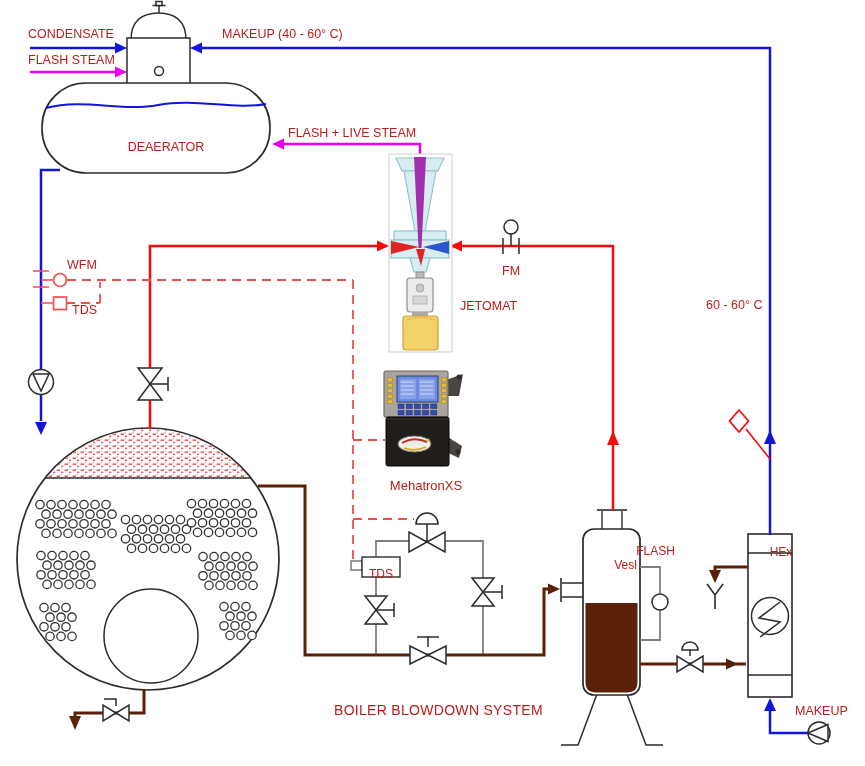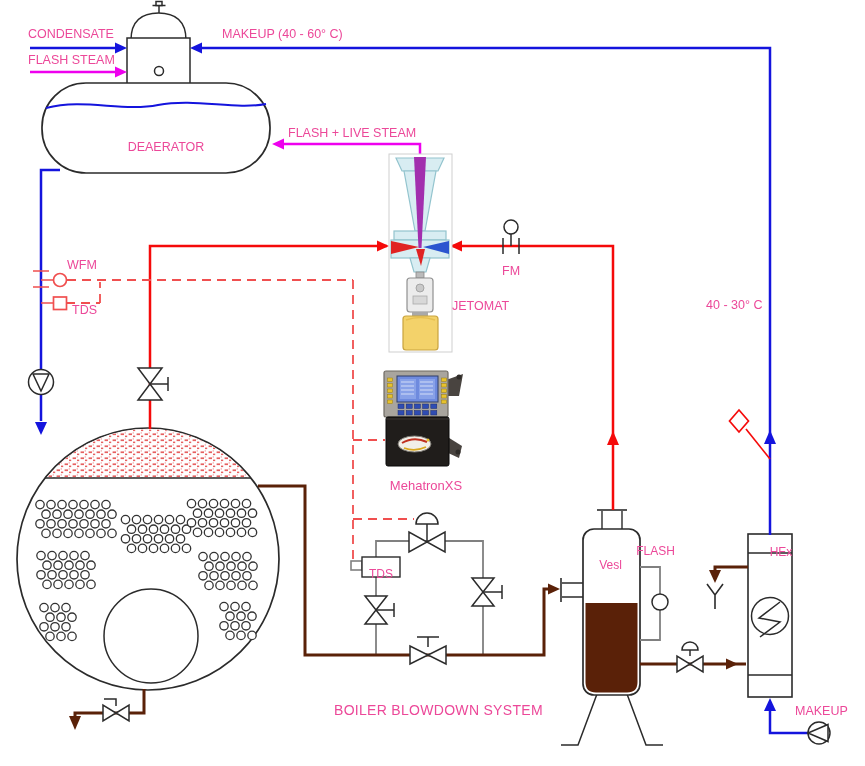--- a/index.html
+++ b/index.html
@@ -3,21 +3,21 @@
 <meta charset="utf-8">
 <style>
   :root{
     --c-water:#1414dd; --c-steam:#f50a0a; --c-flash:#ee00ee;
     --c-blow:#5a2108; --c-signal:#f04f4f; --c-gray:#808080; --c-outline:#2b2b2b;
   }
   html,body{margin:0;padding:0;background:#ffffff;}
   #stage{position:relative;width:865px;height:766px;background:#fff;overflow:hidden;
          font-family:"Liberation Sans", sans-serif;}
   svg{position:absolute;left:0;top:0;}
-  .lbl{position:absolute;color:#ec4899;font-size:12.5px;line-height:14px;white-space:nowrap;}
+  .lbl{position:absolute;color:#b91c1c;font-size:12.5px;line-height:14px;white-space:nowrap;}
   .ctr{text-align:center;white-space:normal;margin-top:7px;}
   
   .w{stroke:var(--c-water);stroke-width:2.5;fill:none;}
   .r{stroke:var(--c-steam);stroke-width:2.5;fill:none;}
   .m{stroke:var(--c-flash);stroke-width:2.5;fill:none;}
   .b{stroke:var(--c-blow);stroke-width:3;fill:none;}
   .g{stroke:var(--c-gray);stroke-width:1.8;fill:none;}
   .sig{stroke:var(--c-signal);stroke-width:1.8;fill:none;stroke-dasharray:9 6;}
   .sigs{stroke:var(--c-signal);stroke-width:1.7;fill:none;}
   .k{stroke:var(--c-outline);stroke-width:1.5;fill:#fff;}
@@ -398,23 +398,23 @@
 </svg>
 
 <div class="lbl" style="left:28px;top:27px;">CONDENSATE</div>
 <div class="lbl" style="left:28px;top:53px;">FLASH STEAM</div>
 <div class="lbl" style="left:222px;top:27px;">MAKEUP (40 - 60° C)</div>
 <div class="lbl ctr" style="left:106px;top:133px;width:120px;">DEAERATOR</div>
 <div class="lbl" style="left:288px;top:126px;">FLASH + LIVE STEAM</div>
 <div class="lbl" style="left:67px;top:258px;">WFM</div>
 <div class="lbl" style="left:72px;top:303px;">TDS</div>
 <div class="lbl" style="left:502px;top:264px;">FM</div>
-<div class="lbl" style="left:452px;top:299px;">JETOMAT</div>
-<div class="lbl" style="left:706px;top:298px;">40 - 30° C</div>
+<div class="lbl" style="left:452px;top:299px;padding-left:8px;">JETOMAT</div>
+<div class="lbl" style="left:706px;top:298px;">60 - 60° C</div>
 <div class="lbl ctr" style="left:385px;top:472px;width:82px;font-size:13px;">MehatronXS</div>
 <div class="lbl ctr" style="left:362px;top:560px;width:38px;font-size:12px;">TDS</div>
 <div class="lbl ctr" style="left:616px;top:537px;width:79px;font-size:12px;">FLASH</div>
-<div class="lbl ctr" style="left:576px;top:551px;width:69px;font-size:12px;">Vesl</div>
+<div class="lbl ctr" style="left:591px;top:551px;width:69px;font-size:12px;">Vesl</div>
 <div class="lbl ctr" style="left:748px;top:538px;width:66px;font-size:12px;">HEx</div>
 <div class="lbl" style="left:795px;top:704px;">MAKEUP</div>
 <div class="lbl" style="left:334px;top:703px;font-size:14px;letter-spacing:0.3px;">BOILER BLOWDOWN SYSTEM</div>
 
 </div>
 
 </body></html>

